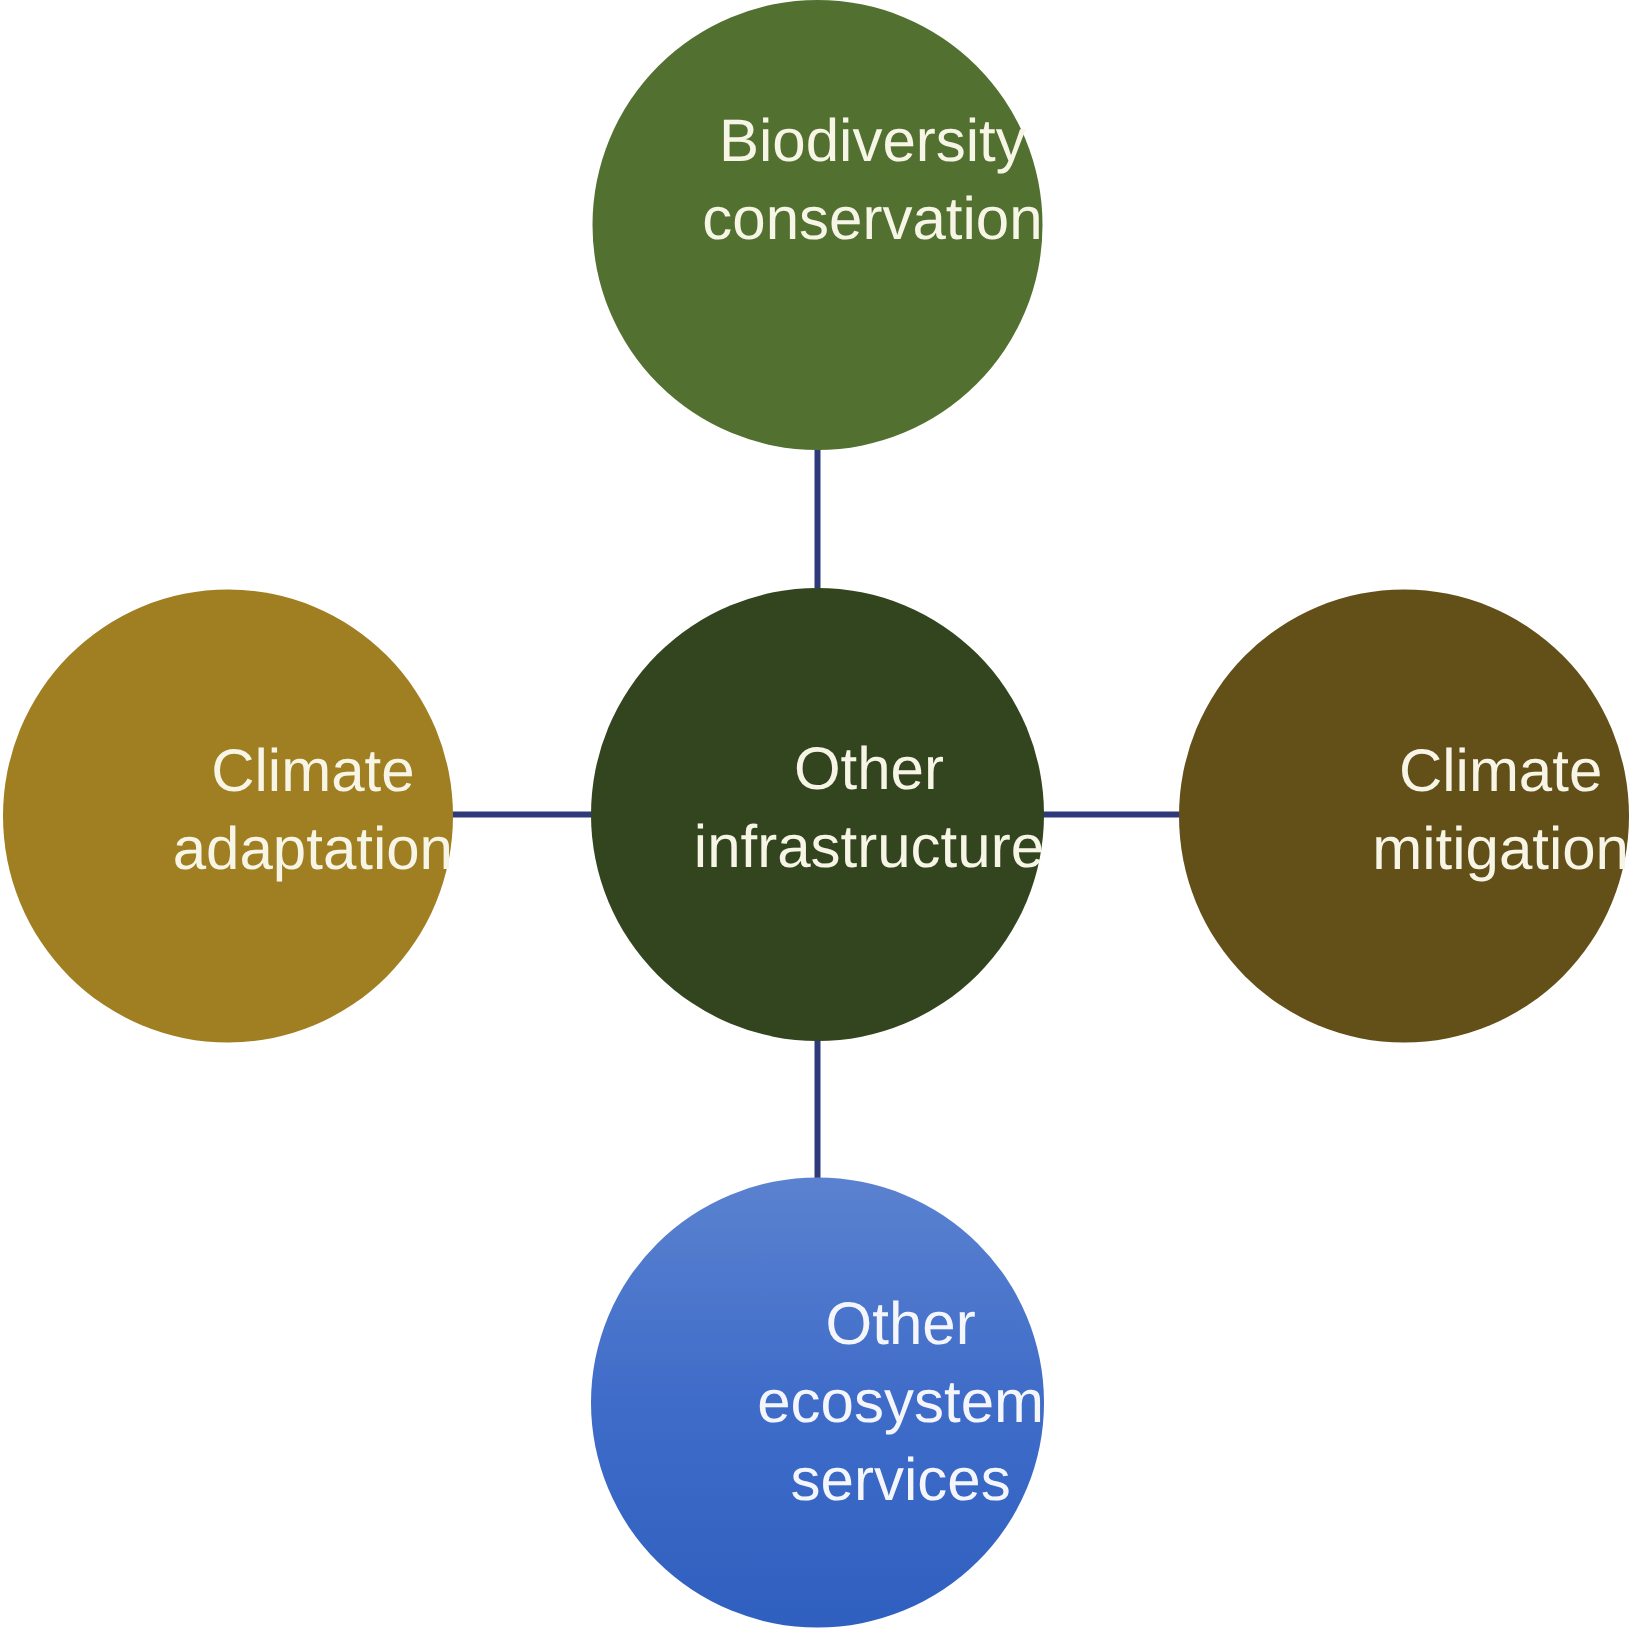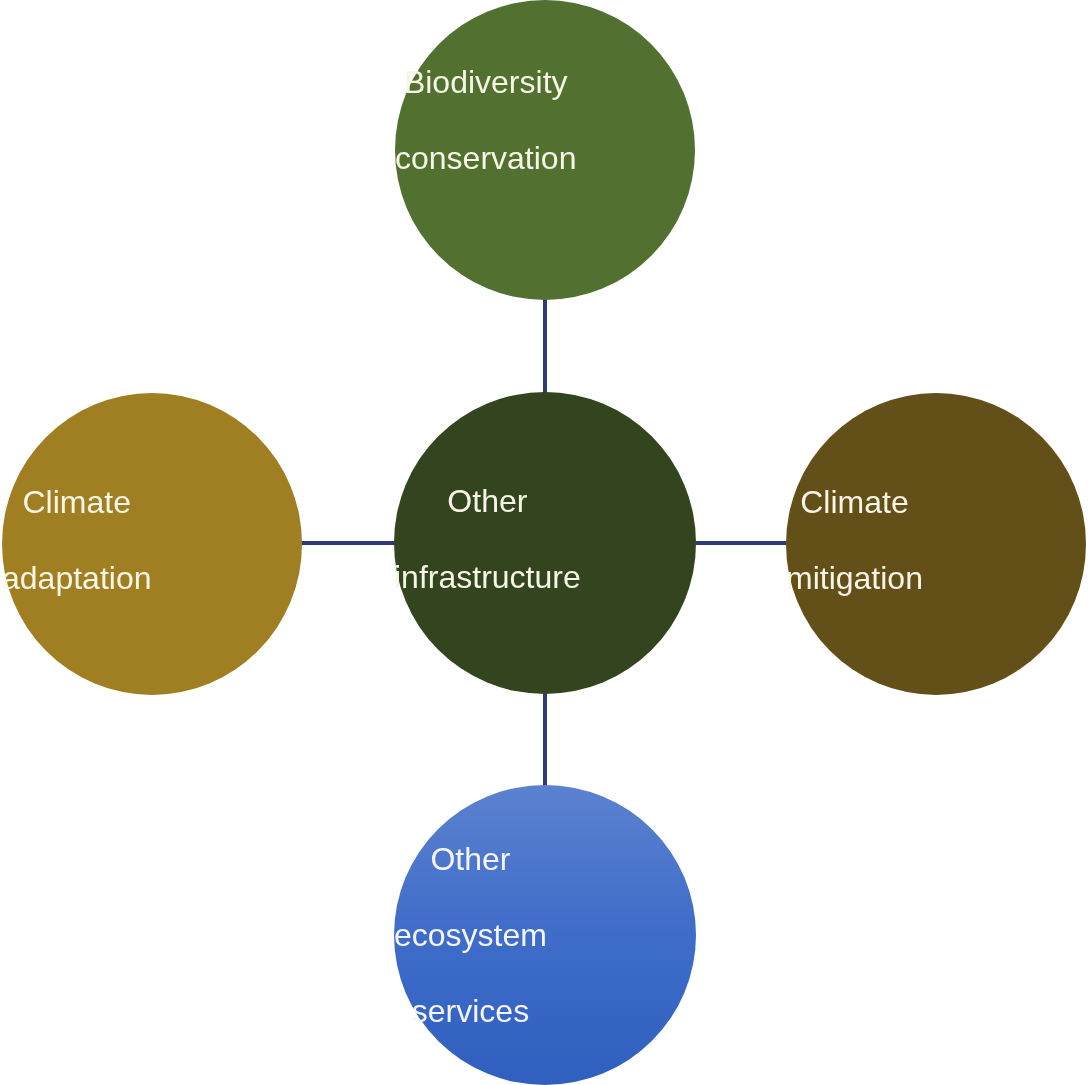--- a/index.html
+++ b/index.html
@@ -1,21 +1,21 @@
 <!DOCTYPE html>
 <html><head>
 <meta charset="utf-8">
 <style>
   html, body { margin: 0; padding: 0; background: #ffffff; }
   body { width: 1088px; height: 1085px; position: relative; overflow: hidden;
          font-family: "Liberation Sans", sans-serif; }
   .connector { position: absolute; background: #2f3a7a; }
   .node { position: absolute; border-radius: 50%; display: flex; align-items: center;
-          justify-content: flex-start; text-align: center; color: #f7f5e6;
-          font-size: 32px; line-height: 76px; box-sizing: border-box; }
+          justify-content: flex-end; text-align: center; color: #f7f5e6;
+          font-size: 40px; line-height: 52px; box-sizing: border-box; }
   .node span { display: block; white-space: pre-line; }
 </style>
 </head>
 <body>
 
 <div class="connector" style="left:543px; top:298px; width:4px; height:97px;"></div>
 <div class="connector" style="left:300px; top:541px; width:97px; height:4px;"></div>
 <div class="connector" style="left:692px; top:541px; width:97px; height:4px;"></div>
 <div class="connector" style="left:543px; top:690px; width:4px; height:97px;"></div>
 

